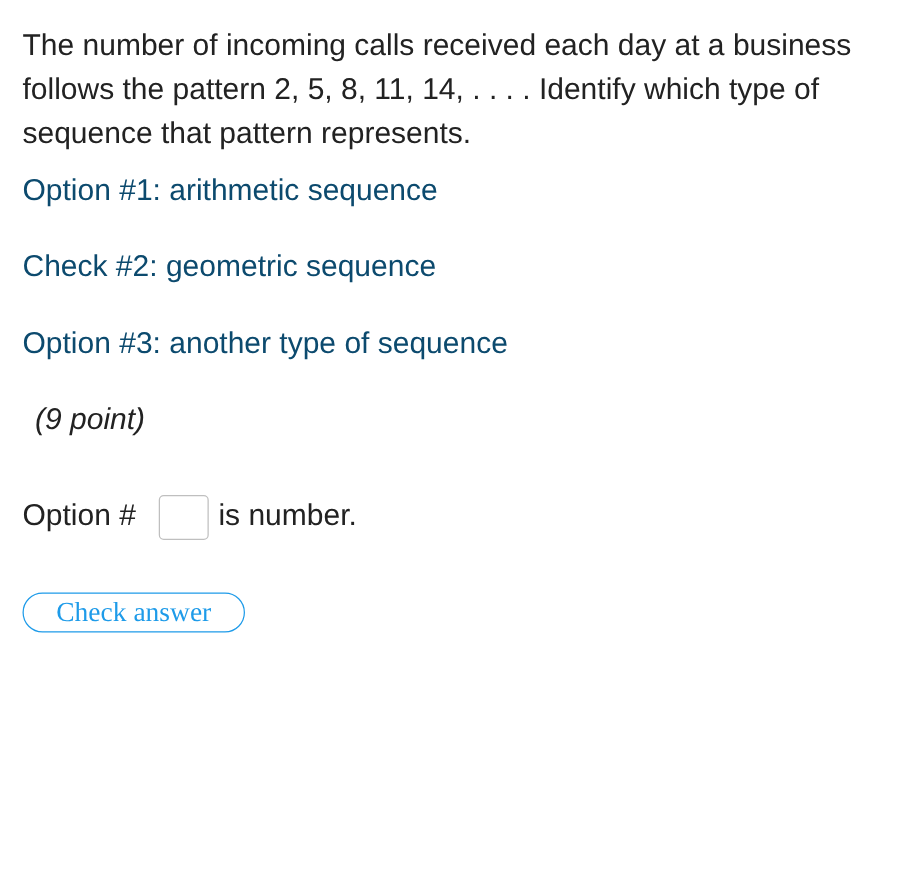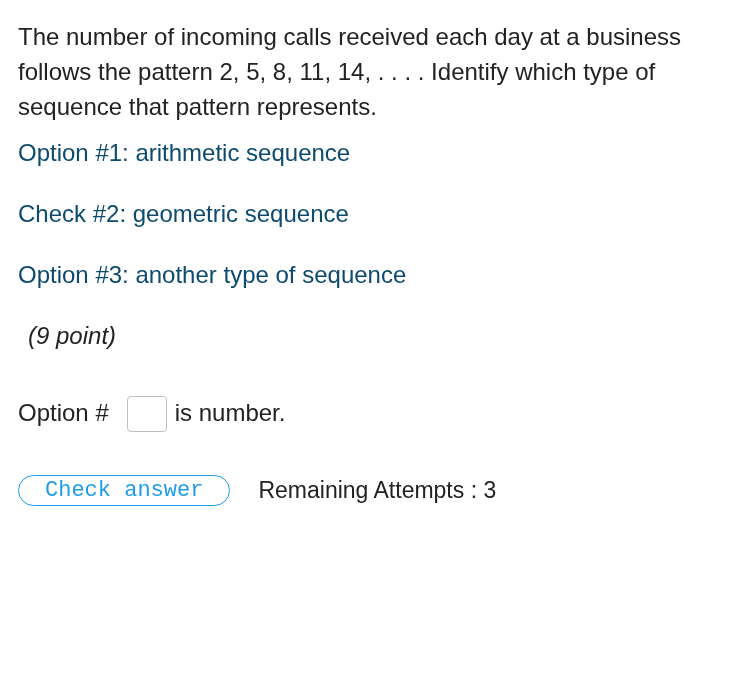--- a/index.html
+++ b/index.html
@@ -58,21 +58,21 @@
       gap: 28px;
     }
     .check-btn {
       border: 1.5px solid #1e9be9;
       color: #1e9be9;
       background: #fff;
       border-radius: 28px;
       padding: 2px 26px;
       font-size: 22px;
       cursor: pointer;
-      font-family: Liberation Mono, monospace;
+      font-family: Liberation Serif, serif;
     }
     .attempts {
       color: #222;
       font-size: 23px;
     }
   </style>
 </head>
 <body>
 
 <div class="question-text">The number of incoming calls received each day at a business follows the pattern 2, 5, 8, 11, 14, . . . . Identify which type of sequence that pattern represents.</div>
@@ -84,14 +84,13 @@
 <div class="points">(9 point)</div>
 
 <div class="answer-row">
   <span class="answer-prefix">Option #</span>
   <input class="answer-input" type="text" value="" style="">
   <span class="answer-suffix">is number.</span>
 </div>
 
 <div class="footer-row">
   <button class="check-btn">Check answer</button>
-  <span class="attempts">Remaining Attempts : 3</span>
 </div>
 
 </body></html>

